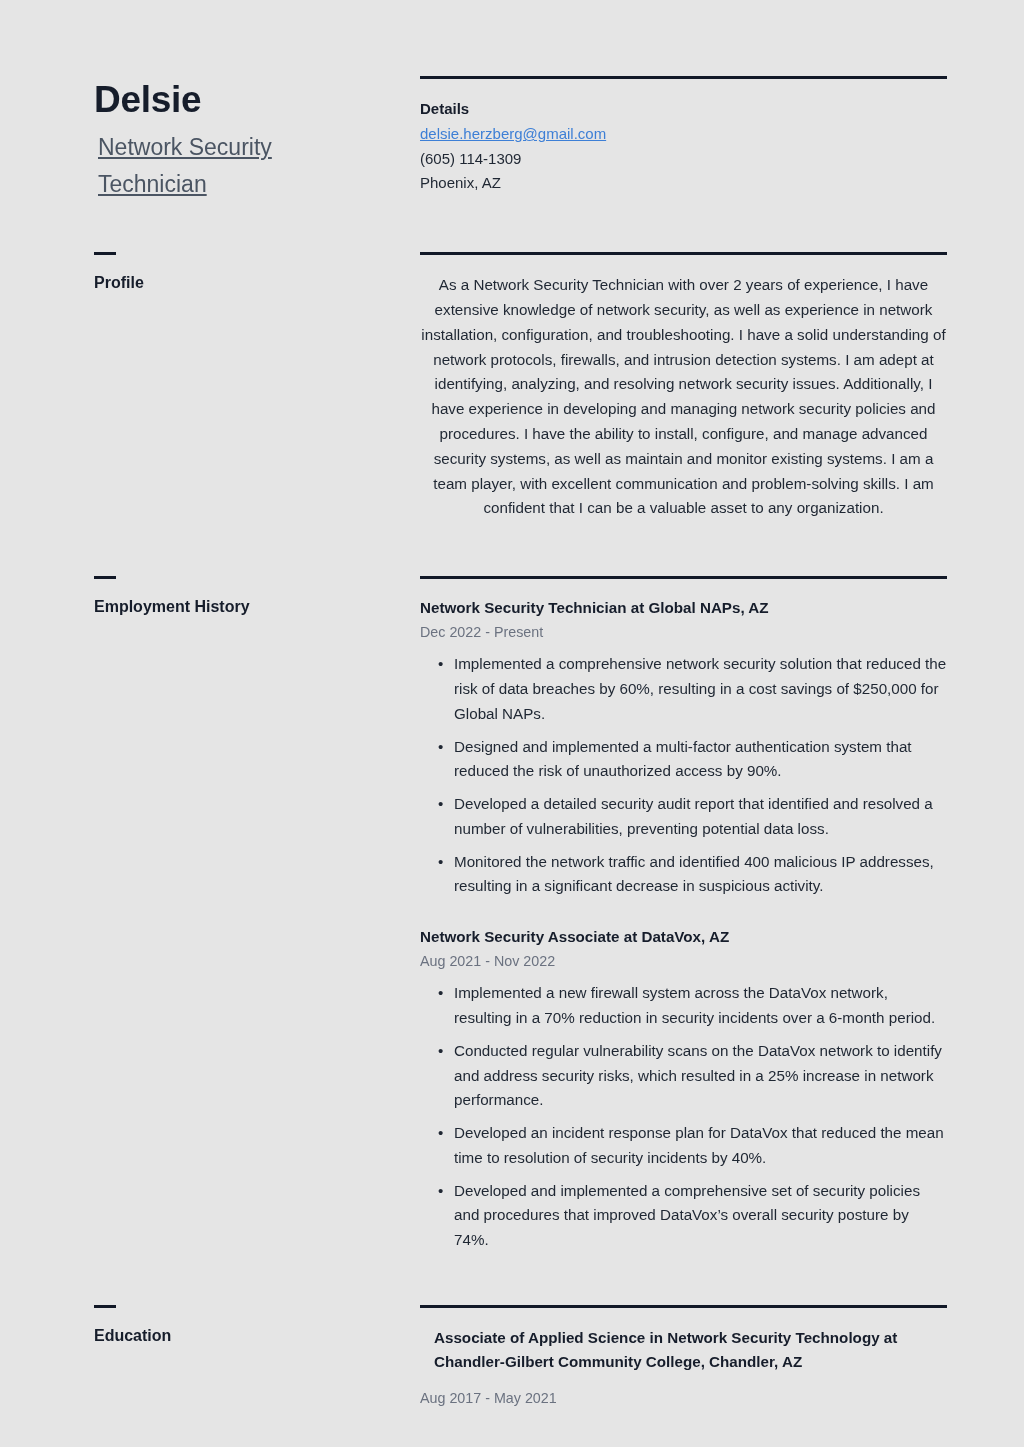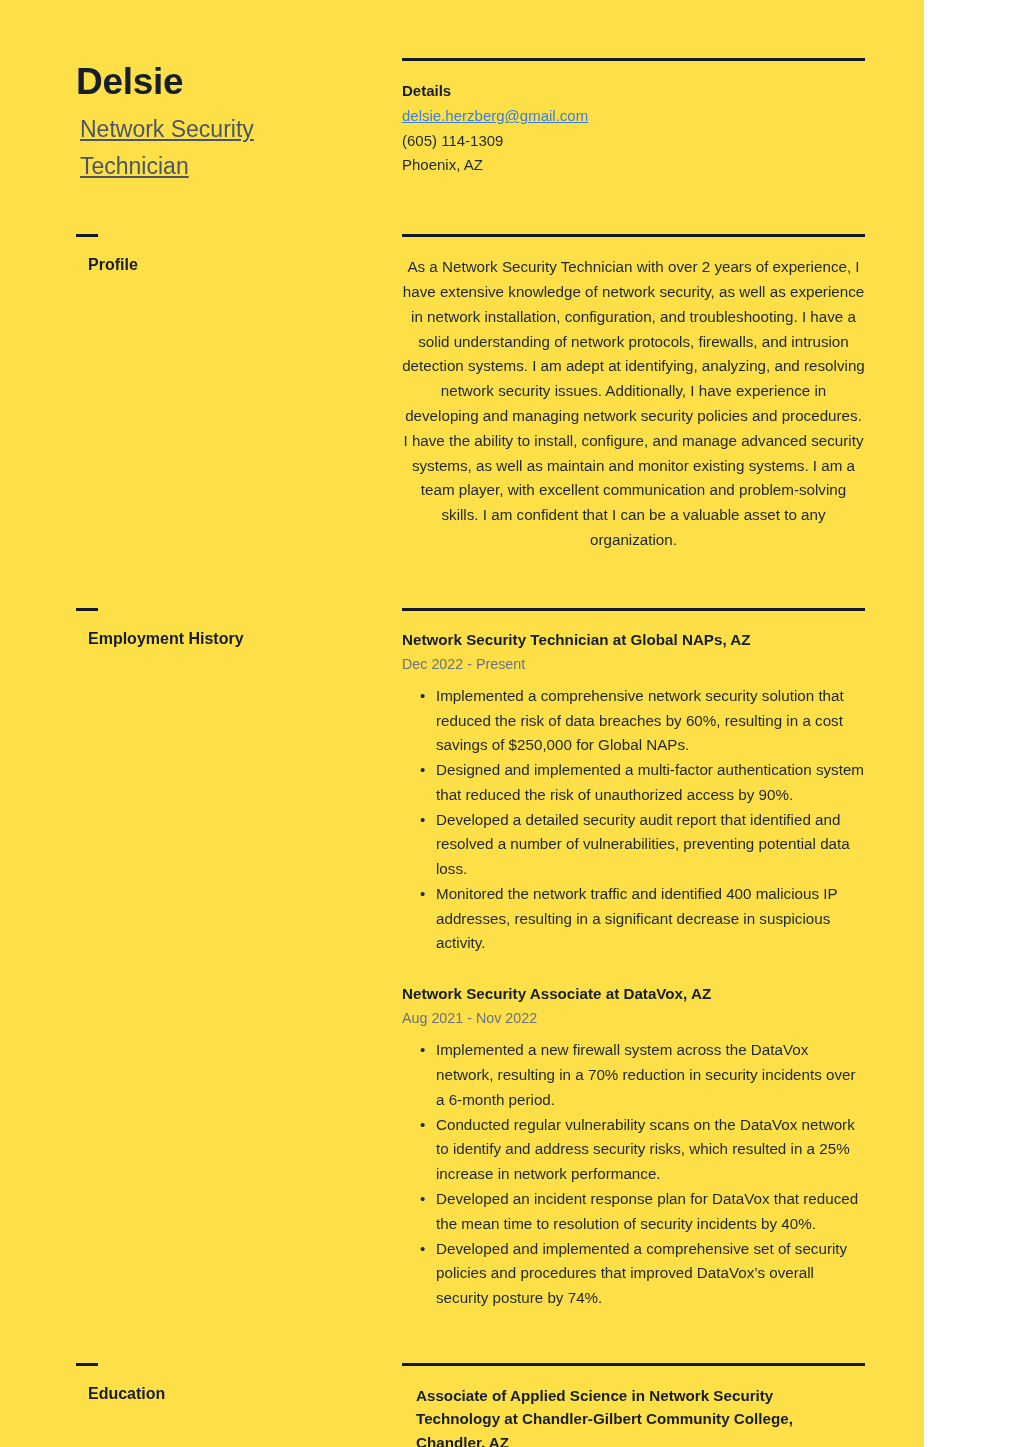--- a/index.html
+++ b/index.html
@@ -12,24 +12,24 @@
   body {
     width: 1024px;
     height: 1447px;
     font-family: "Liberation Sans", sans-serif;
     color: #1f2733;
     -webkit-font-smoothing: antialiased;
   }
 
   .page {
     position: relative;
-    width: 924px;
+    width: 1024px;
     height: 1447px;
-    padding: 0;
-    background: #fde047;
+    padding: 18px;
+    background: #e5e5e5;
   }
 
   
   .row {
     display: flex;
     align-items: flex-start;
     padding-left: 76px;
     padding-right: 59px;
   }
   .col-left {
@@ -94,21 +94,21 @@
     width: 22px;
     height: 3px;
     background: #111827;
     margin: 0 0 18px 0;
   }
   .sec-label {
     font-size: 16px;
     font-weight: bold;
     color: #161d2b;
     line-height: 1.3;
-    margin: 12px;
+    margin: 0;
   }
 
   
   .profile-text {
     font-size: 15.2px;
     line-height: 1.63;
     color: #1f2733;
     margin: 0;
     text-align: center;
   }
@@ -132,21 +132,21 @@
   ul.bullets {
     margin: 9px 0 0 0;
     padding-left: 34px;
     list-style: none;
   }
   ul.bullets li {
     position: relative;
     font-size: 15.2px;
     line-height: 1.63;
     color: #1f2733;
-    margin: 0 0 0 0;
+    margin: 8px 0 0 0;
     padding-left: 0;
   }
   ul.bullets li::before {
     content: "\2022";
     position: absolute;
     left: -16px;
     top: 0;
     color: #1f2733;
     font-size: 15.2px;
     line-height: 1.63;

